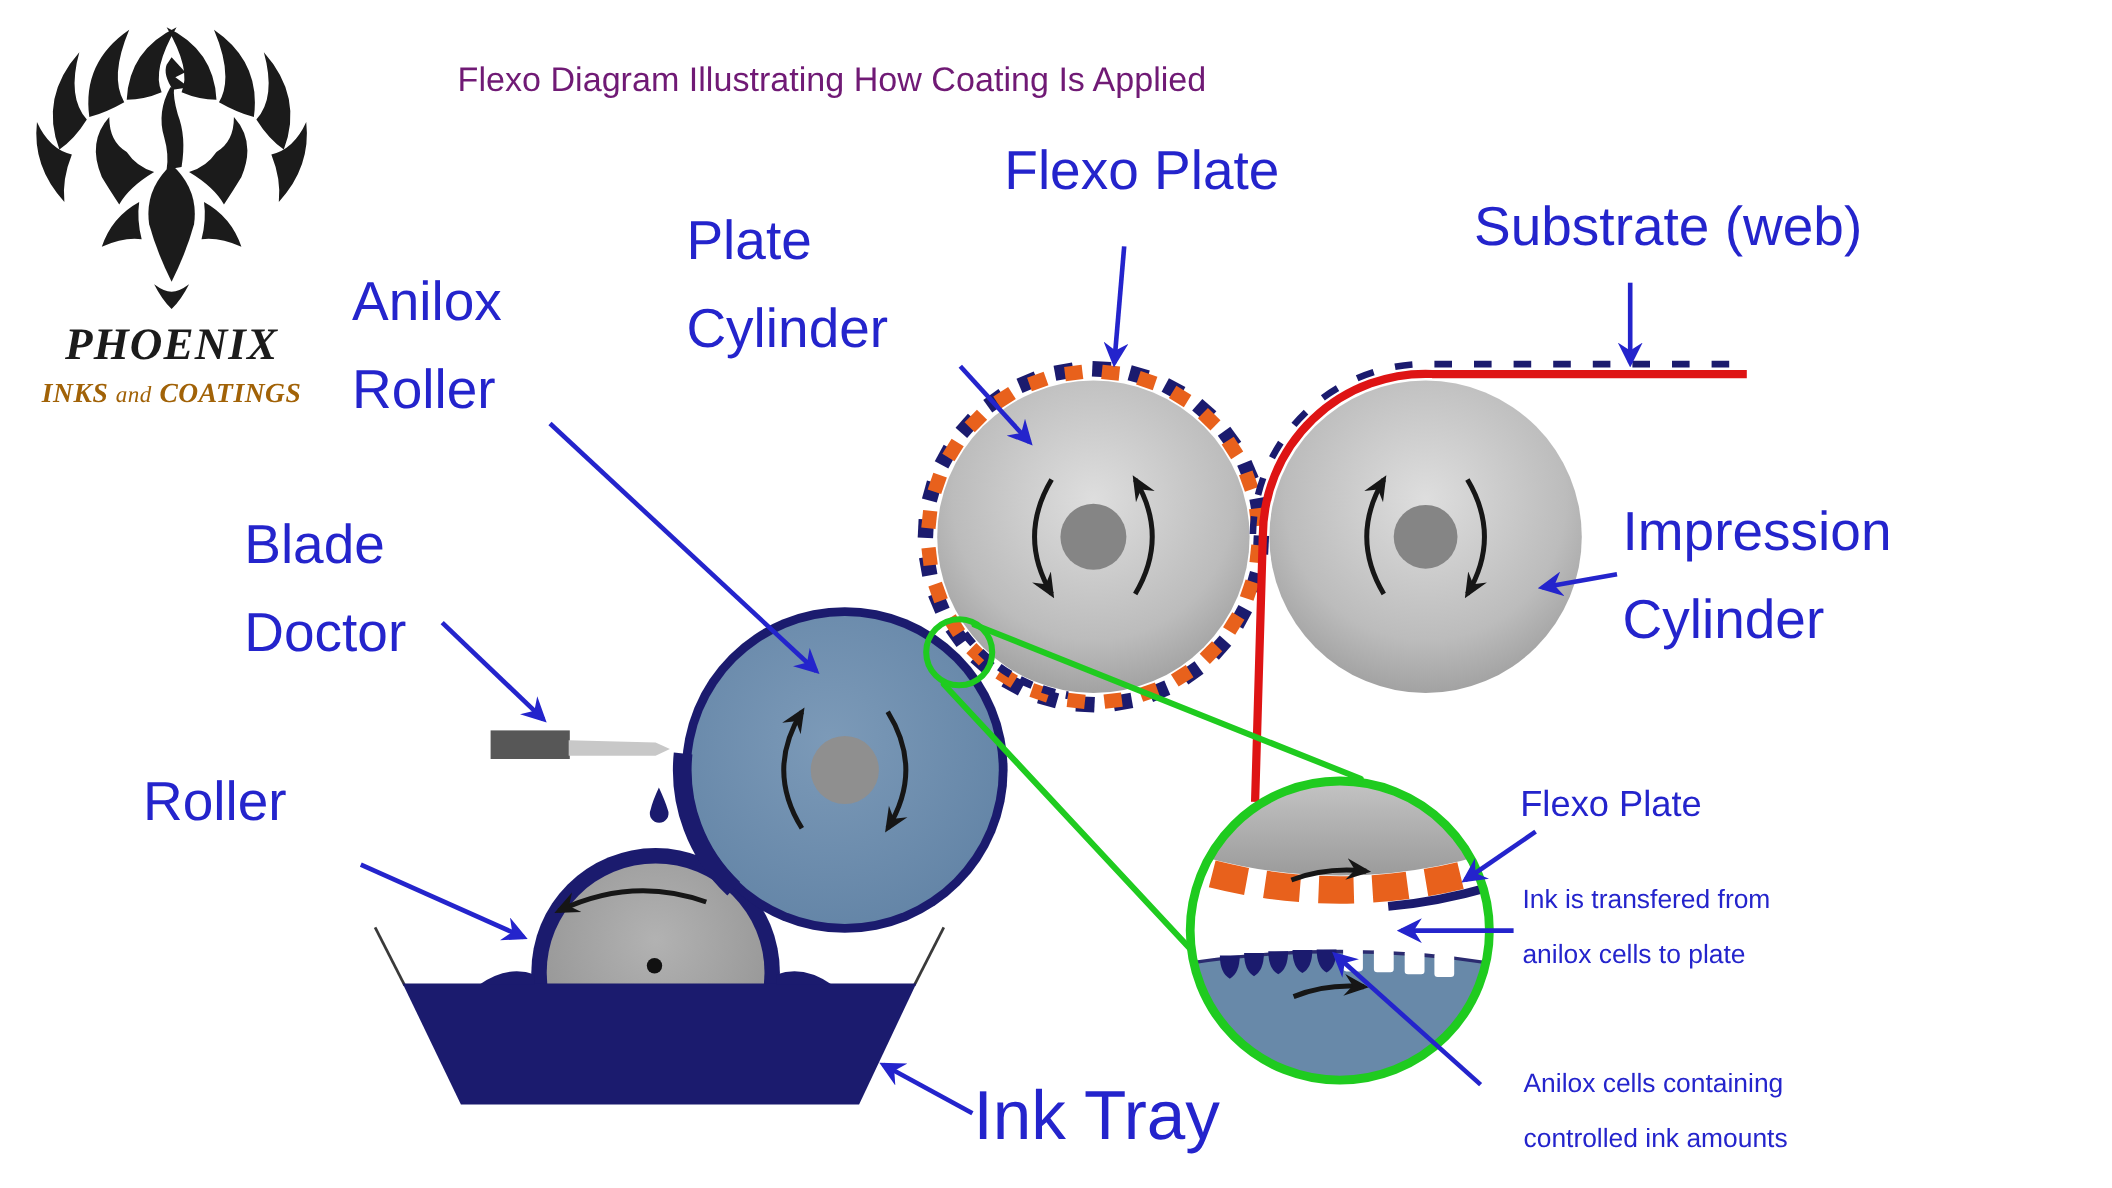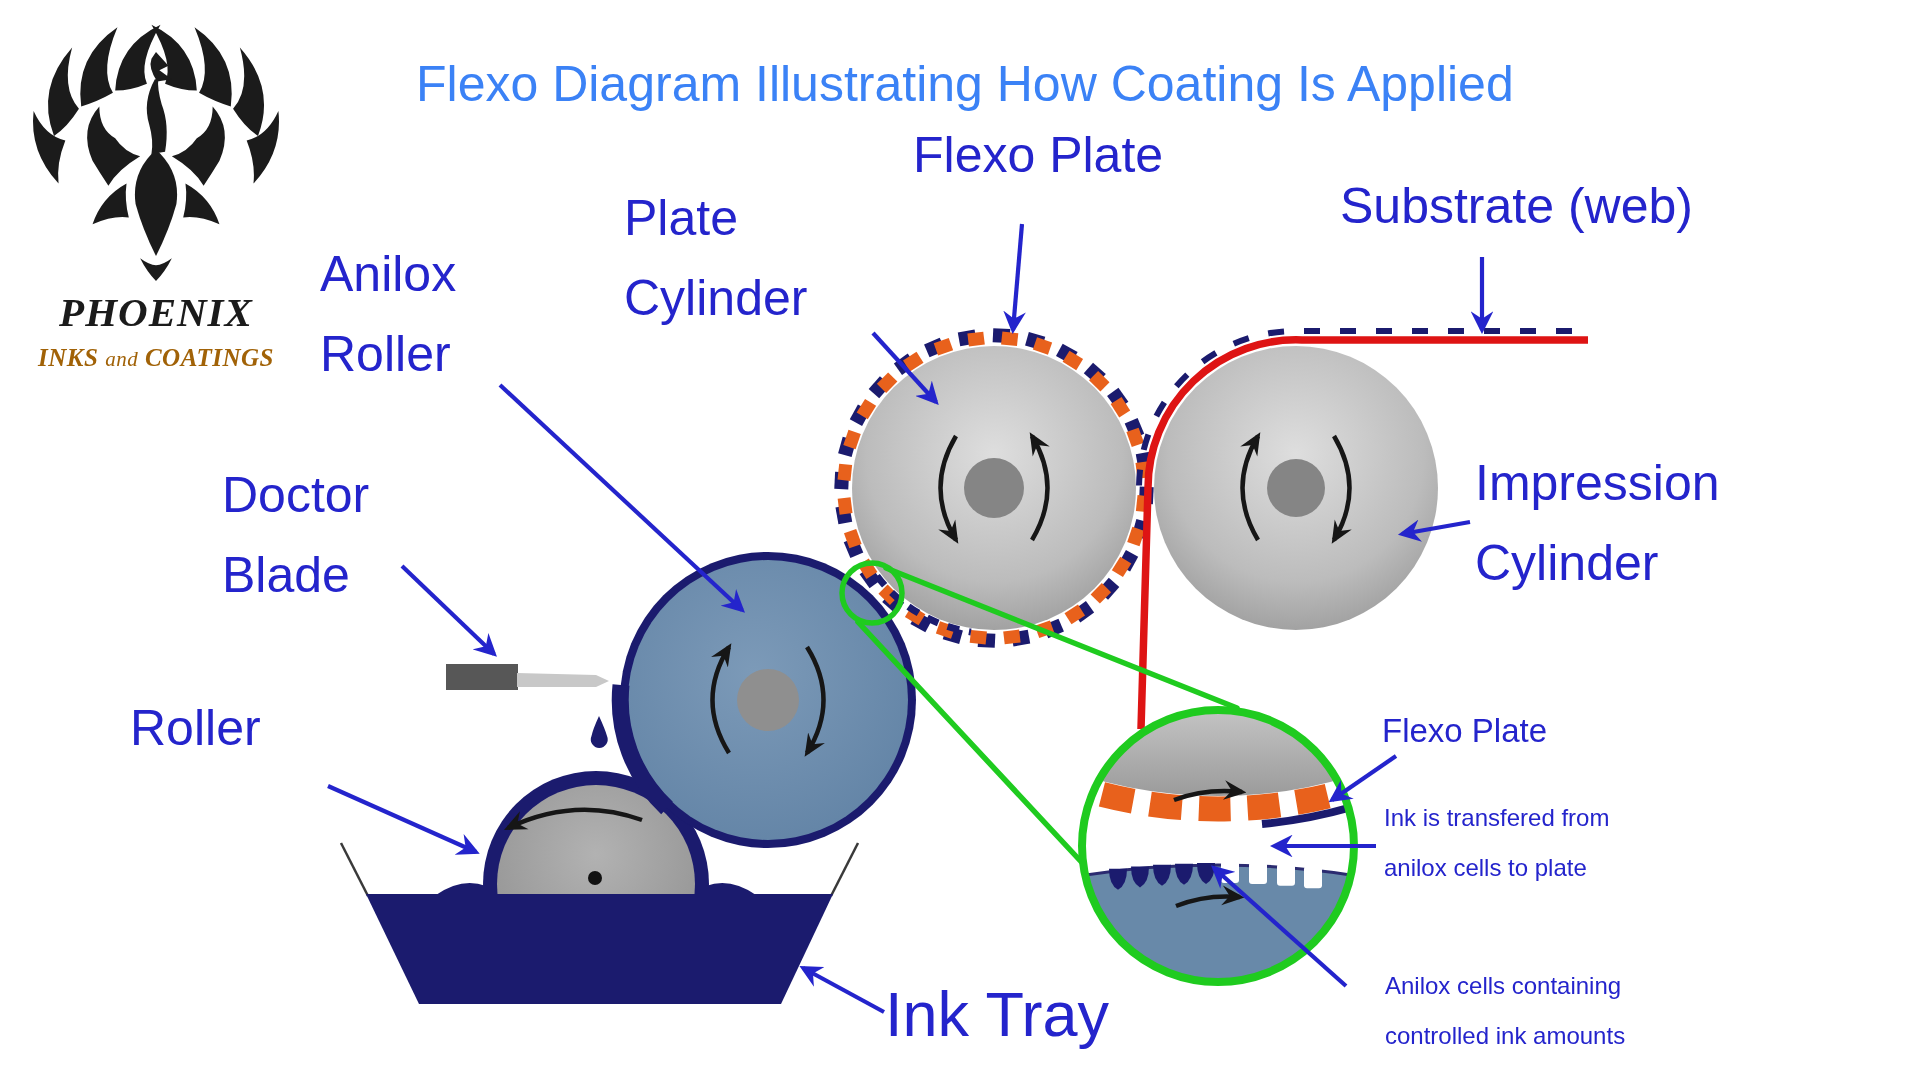--- a/index.html
+++ b/index.html
@@ -8,21 +8,21 @@
   }
   html,body{margin:0;padding:0;background:#fff;}
   body{width:1920px;height:1080px;position:relative;overflow:hidden;
        font-family:"Liberation Sans",sans-serif;}
   #stage{position:absolute;left:0;top:0;width:1920px;height:1080px;}
   svg{position:absolute;left:0;top:0;}
   .lbl{position:absolute;color:var(--label-blue);font-family:"Liberation Sans",sans-serif;
        white-space:nowrap;z-index:5;}
   .lbl-big{font-size:50px;line-height:80px;}
   .lbl-small{font-size:24px;line-height:50px;}
-  .title{position:absolute;left:416px;top:55px;font-size:50px;color:#3b82f6;
+  .title{position:absolute;left:416px;top:55px;font-size:31px;color:#701a75;
          letter-spacing:0px;z-index:5;}
   
   .logo{position:absolute;left:10px;top:0px;width:292px;height:380px;z-index:5;}
   .logo svg{position:absolute;left:10px;top:2px;}
   .logo .brand{position:absolute;left:0;top:288px;width:292px;text-align:center;
       font-family:"Liberation Serif",serif;font-style:italic;font-weight:bold;
       font-size:41px;color:#1b1b1b;letter-spacing:1px;}
   .logo .tagline{position:absolute;left:0;top:344px;width:292px;text-align:center;
       font-family:"Liberation Serif",serif;font-style:italic;font-weight:bold;
       font-size:25px;color:#a16207;letter-spacing:0.5px;}
@@ -257,22 +257,22 @@
   <div class="lbl lbl-big" style="left:1340px;top:166px;">Substrate (web)</div>
   <div class="lbl lbl-big" style="left:624px;top:178px;">
     <div>Plate</div>
     <div>Cylinder</div>
   </div>
   <div class="lbl lbl-big" style="left:320px;top:234px;">
     <div>Anilox</div>
     <div>Roller</div>
   </div>
   <div class="lbl lbl-big" style="left:222px;top:455px;">
+    <div>Blade</div>
     <div>Doctor</div>
-    <div>Blade</div>
   </div>
   <div class="lbl lbl-big" style="left:130px;top:688px;">
     <div>Roller</div>
   </div>
   <div class="lbl lbl-big" style="left:1475px;top:443px;">
     <div>Impression</div>
     <div>Cylinder</div>
   </div>
   <div class="lbl lbl-big" style="left:885px;top:974px;font-size:63px;">Ink Tray</div>
 

